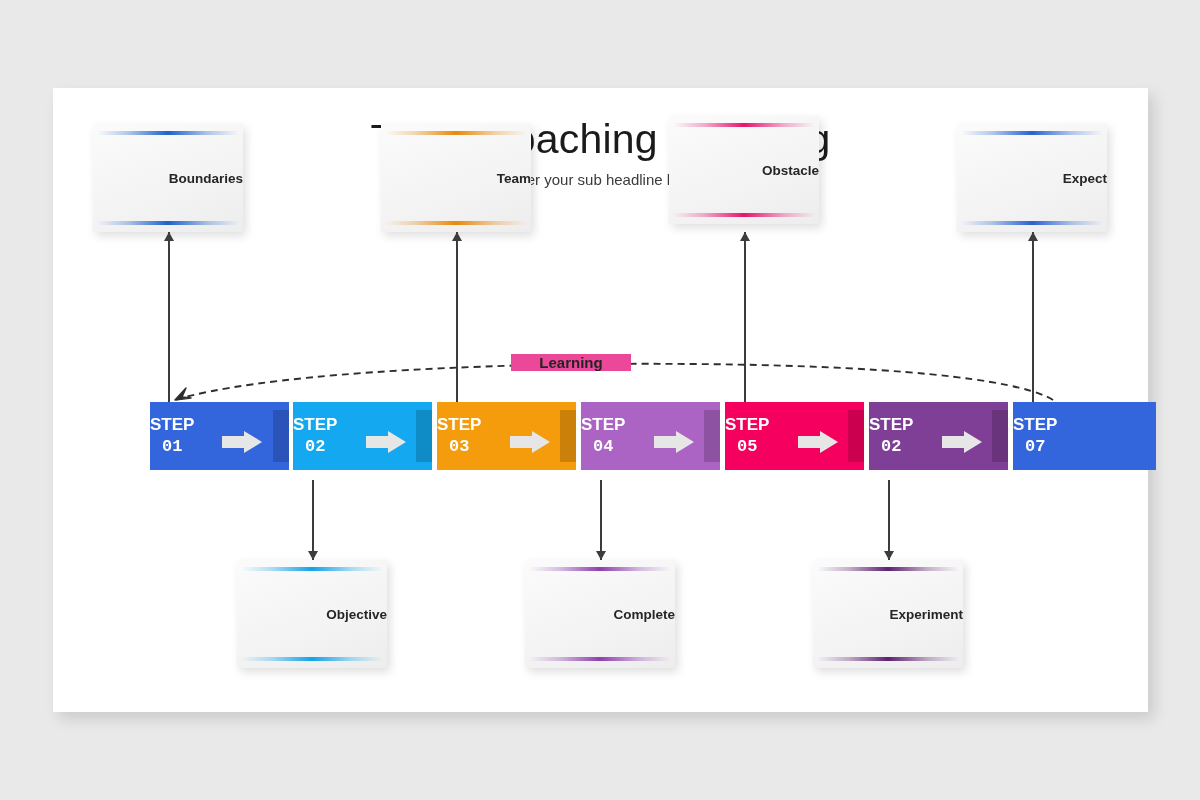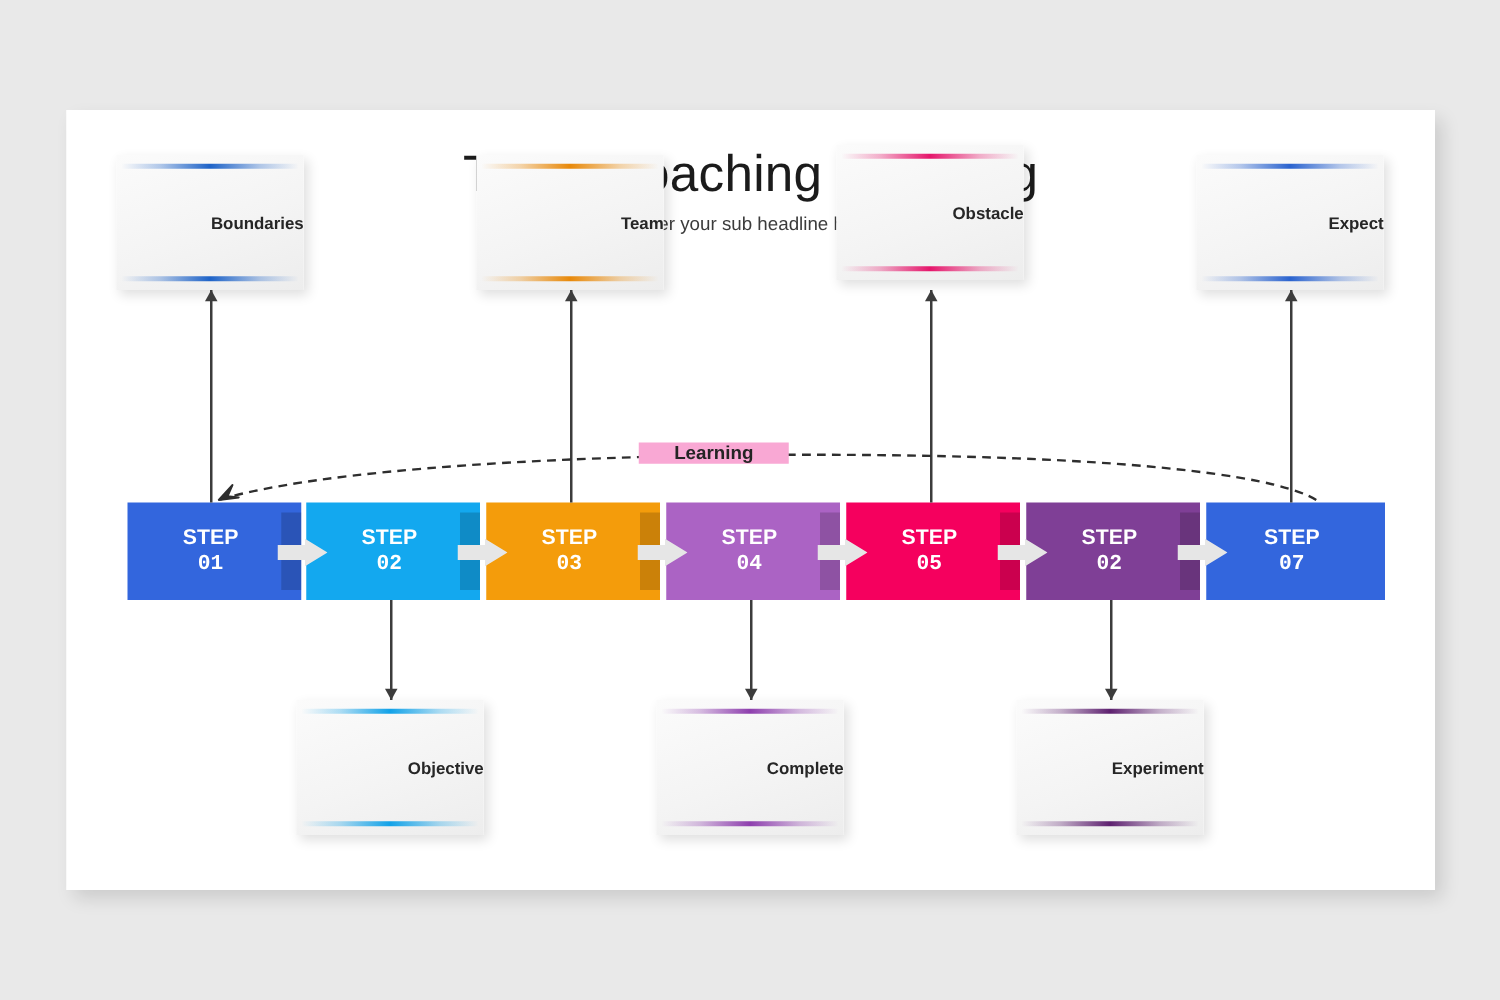--- a/index.html
+++ b/index.html
@@ -55,29 +55,30 @@
     position: absolute;
     left: 49px;
     top: 314px;
     width: 1006px;
     height: 78px;
   }
 
   .step {
     position: absolute;
     top: 0;
-    height: 78px;
+    height: 68px;
     color: #ffffff;
     text-align: center;
     font-size: 17px;
     font-weight: bold;
     line-height: 1.28;
     display: flex;
     align-items: center;
-    justify-content: center;
+    justify-content: flex-start;
+    margin-left: 48px;
   }
 
   .step .lbl { position: relative; z-index: 2; padding-right: 6px; }
   .step .lbl .l1 { display: block; }
   .step .lbl .l2 { display: block; font-family: Liberation Mono, monospace; }
 
   
   .step .notch {
     position: absolute;
     right: 0;
@@ -154,21 +155,21 @@
 
   #learning-label {
     position: absolute;
     left: 458px;
     top: 266px;
     width: 120px;
     text-align: center;
     font-size: 15px;
     font-weight: bold;
     color: #242424;
-    background: #f9a8d4;
+    background: #ec4899;
     z-index: 4;
   }
 </style>
 </head>
 <body>
 
 <div id="slide">
 
   <div id="title">Team Coaching Learning</div>
   <div id="subtitle">Enter your sub headline here</div>

